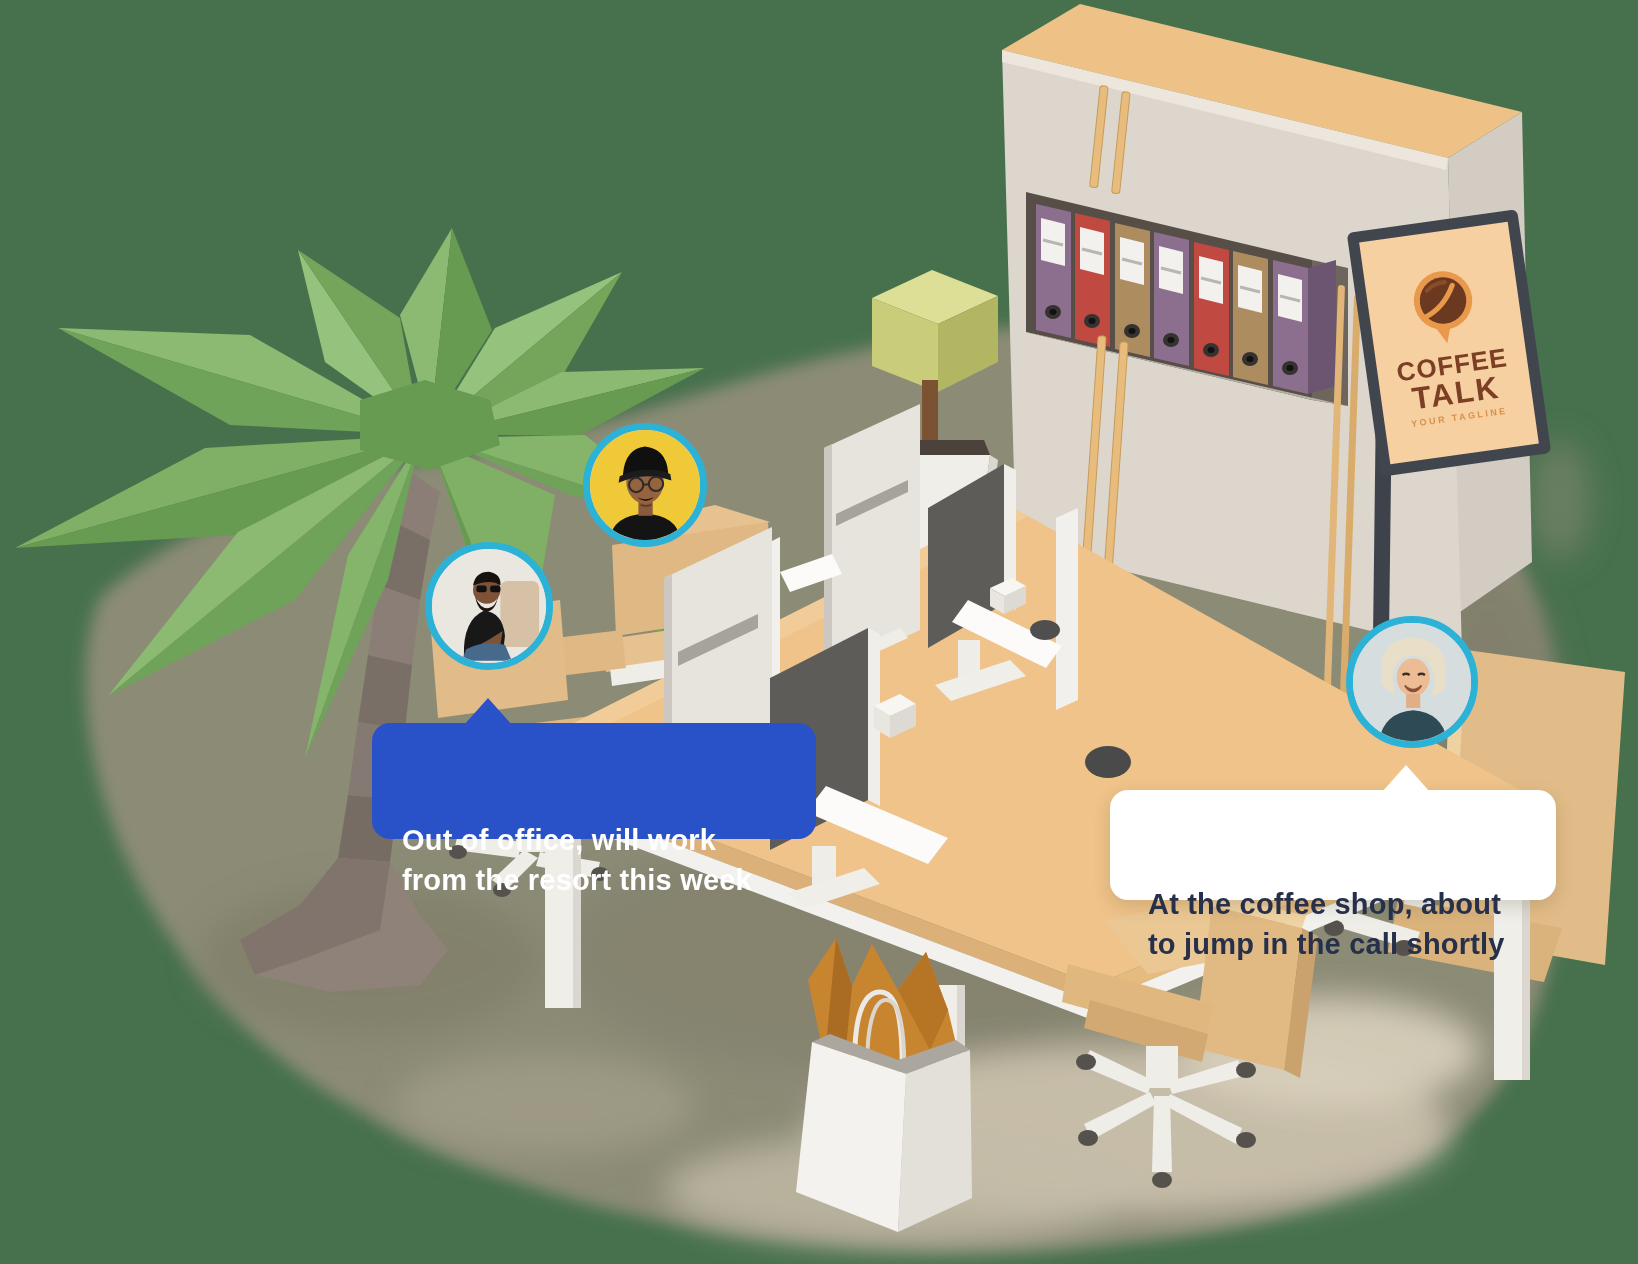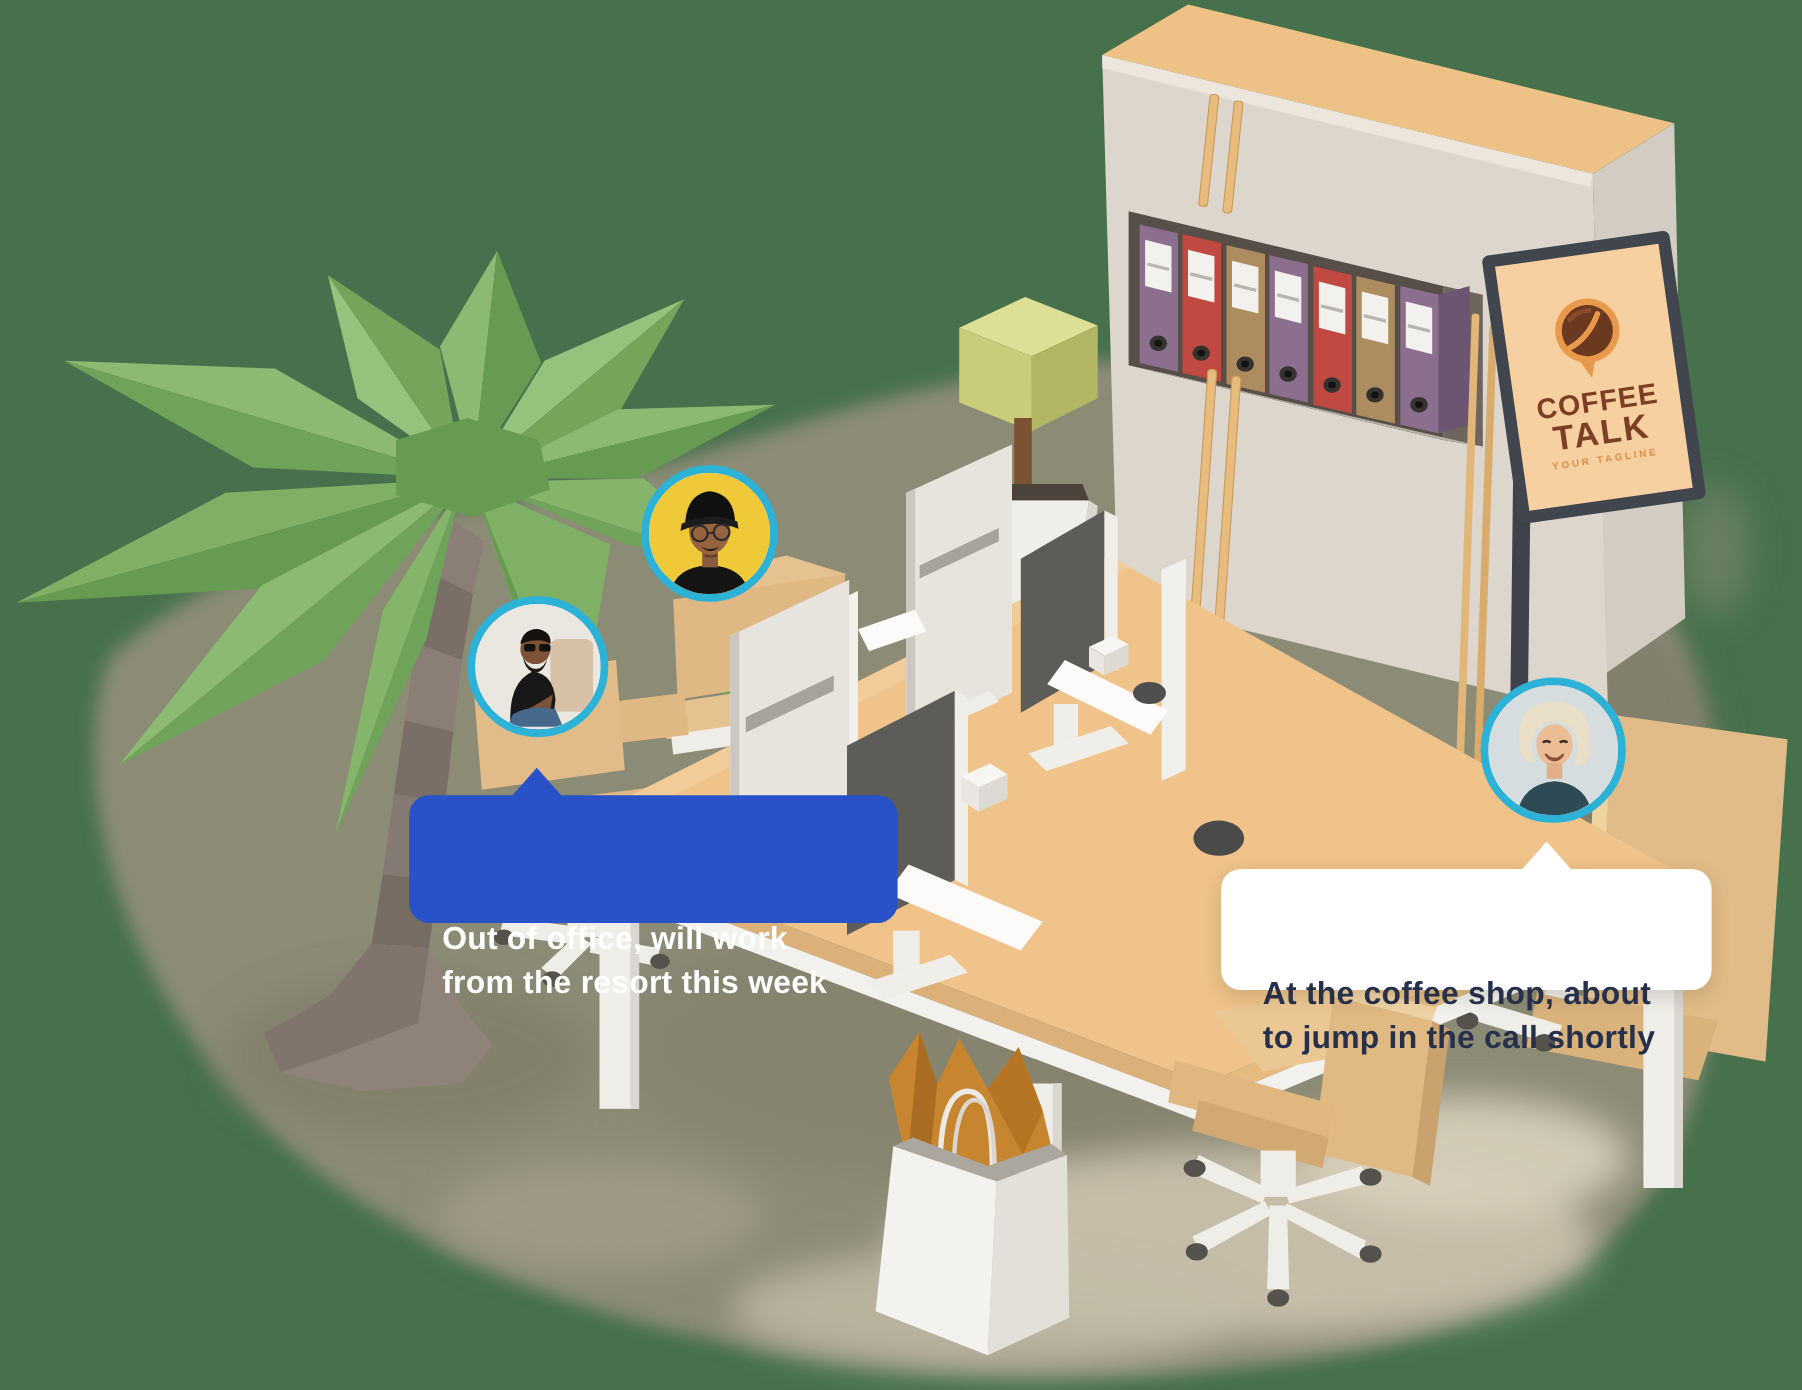--- a/index.html
+++ b/index.html
@@ -14,21 +14,21 @@
     position:absolute;border-radius:18px;box-sizing:border-box;
     font-weight:600;font-size:29px;line-height:40px;white-space:pre-line;
     letter-spacing:.2px;
   }
   .bubble .tail{
     position:absolute;width:48px;height:27px;top:-25px;
     clip-path:polygon(50% 0,0 100%,100% 100%);
   }
   .bubble-blue{
     left:372px;top:723px;width:444px;height:116px;
-    background:#2A52C8;color:#FFFFFF;padding:31px 10px 0 30px;
+    background:#2A52C8;color:#FFFFFF;padding:17px 10px 0 30px;
   }
   .bubble-blue .tail{left:92px;background:#2A52C8;}
   .bubble-white{
     left:1110px;top:790px;width:446px;height:110px;
     background:#FFFFFF;color:#26304A;padding:14px 10px 0 38px;
     box-shadow:0 6px 18px rgba(60,60,40,.18);
   }
   .bubble-white .tail{left:272px;background:#FFFFFF;}
 
   

